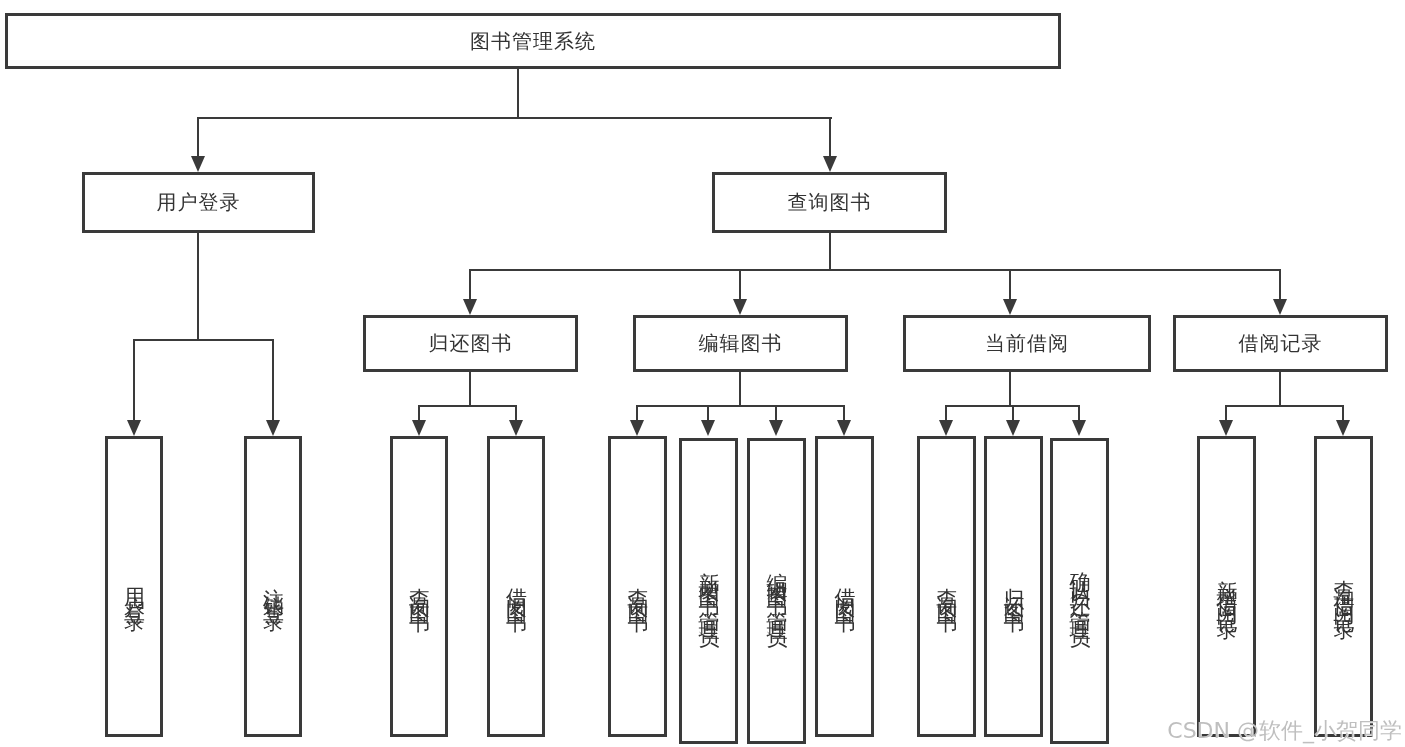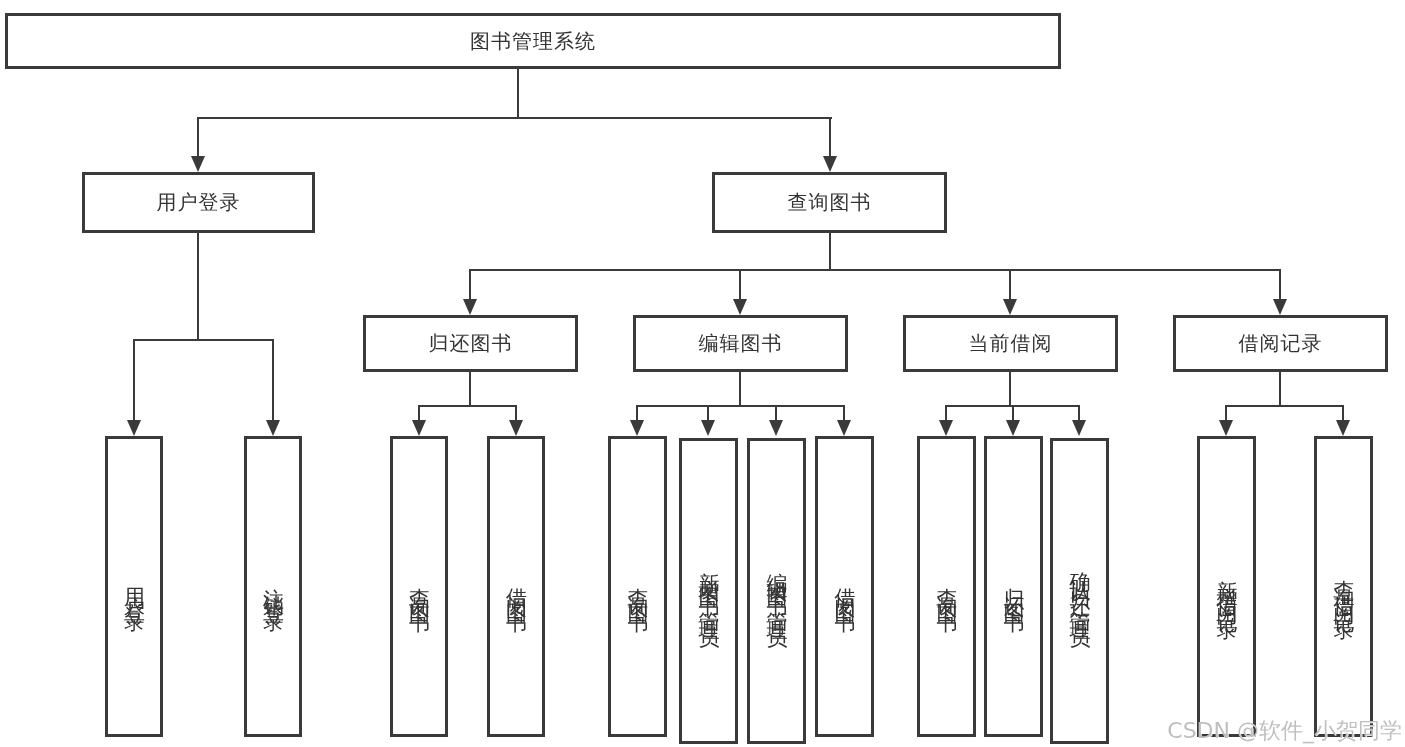--- a/index.html
+++ b/index.html
@@ -85,21 +85,21 @@
   <div class="box" style="left:712px; top:172px; width:235px; height:61px;">
     <span class="hlabel">查询图书</span>
   </div>
 
   <div class="box" style="left:363px; top:315px; width:215px; height:57px;">
     <span class="hlabel">归还图书</span>
   </div>
   <div class="box" style="left:633px; top:315px; width:215px; height:57px;">
     <span class="hlabel">编辑图书</span>
   </div>
-  <div class="box" style="left:903px; top:315px; width:215px; height:57px;">
+  <div class="box" style="left:903px; top:315px; width:248px; height:57px;">
     <span class="hlabel">当前借阅</span>
   </div>
   <div class="box" style="left:1173px; top:315px; width:215px; height:57px;">
     <span class="hlabel">借阅记录</span>
   </div>
 
   <div class="box" style="left:105px; top:436px; width:58px; height:301px;">
     <span class="vlabel">用户登录</span>
   </div>
   <div class="box" style="left:244px; top:436px; width:58px; height:301px;">

